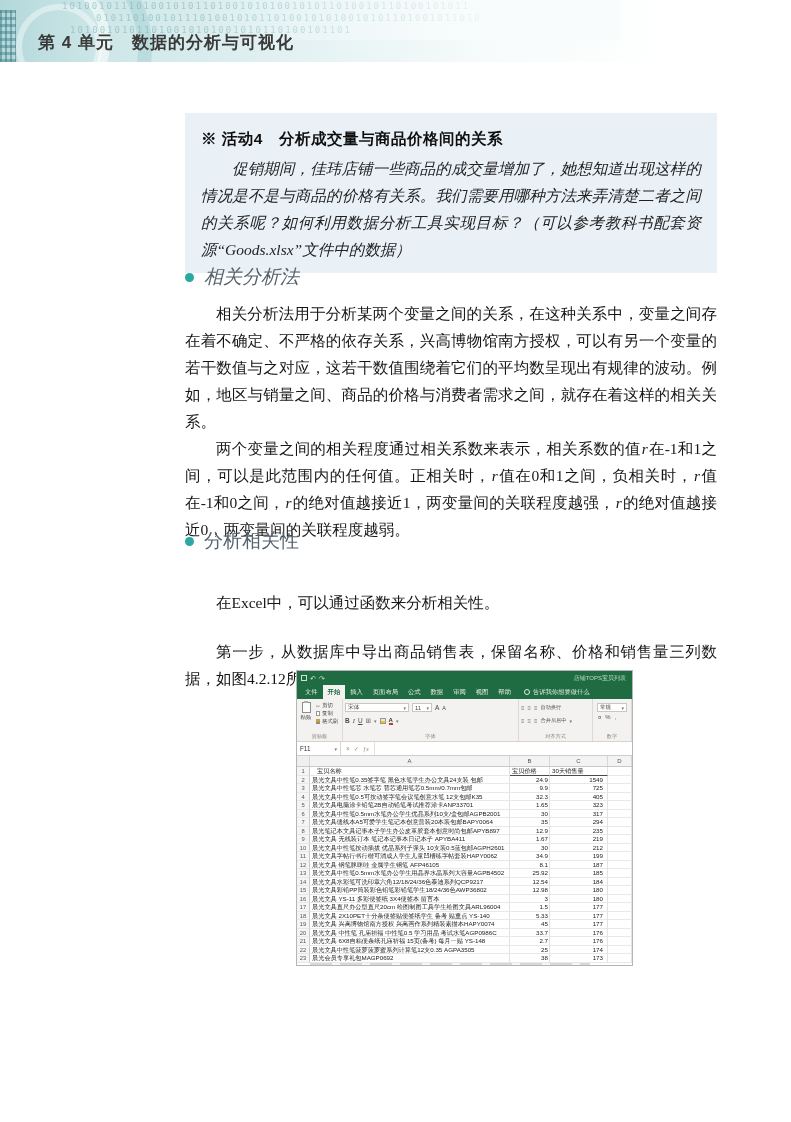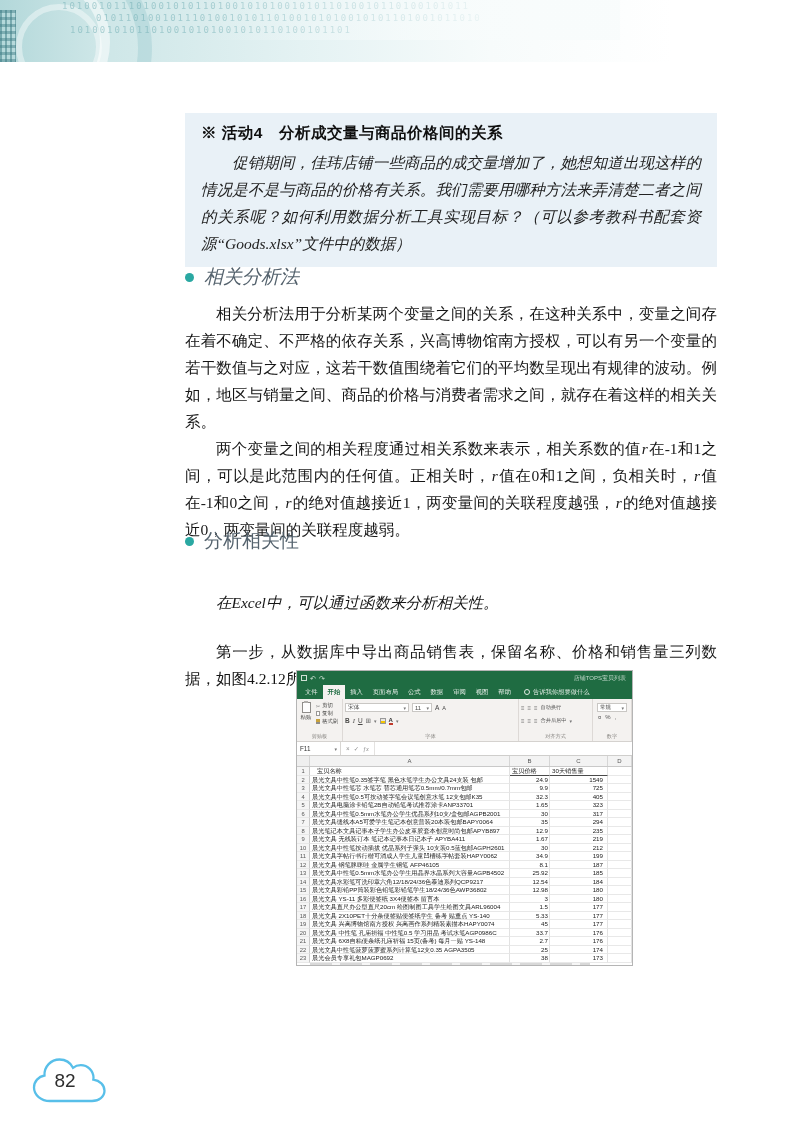--- a/index.html
+++ b/index.html
@@ -20,34 +20,34 @@
         font-family:"DejaVu Sans Mono",monospace;font-size:9px;letter-spacing:2px;
         color:rgba(108,172,178,0.5);}
   .bits1{left:62px;top:1px;}  .bits2{left:96px;top:13px;}  .bits3{left:70px;top:25px;width:430px;}
   .bits-fade{position:absolute;left:200px;top:0;width:420px;height:40px;
         background:linear-gradient(90deg,rgba(255,255,255,0) 0%,rgba(248,252,252,0.95) 80%);}
   .band-title{position:absolute;left:38px;top:31px;font-family:"Liberation Sans",sans-serif;
         font-weight:bold;font-size:17px;color:#3a3a3a;letter-spacing:1px;}
 
   
   .act{position:absolute;left:185px;top:113px;width:532px;box-sizing:border-box;
-       background:#e9f1f7;padding:10px 16px 10px;}
+       background:#e9f1f7;padding:16px 16px 10px;}
   .act-title{font-family:"Liberation Sans",sans-serif;font-weight:bold;font-size:15.5px;
        color:#0f0f0f;margin-bottom:5px;letter-spacing:.5px;}
   .act-body{font-size:15.5px;line-height:27px;font-style:italic;text-indent:2em;
        text-align:justify;color:#222;}
 
   
   .h-sec{position:absolute;left:185px;display:flex;align-items:center;gap:10px;
        font-family:"Liberation Sans",sans-serif;font-size:19px;color:#54626d;font-weight:500;}
   .h-sec .dot{width:9px;height:9px;border-radius:50%;background:#2aa8a2;flex:0 0 auto;}
   .h1{top:264px;font-style:italic;} .h2{top:528px;}
   .para{position:absolute;left:185px;width:532px;font-size:15.5px;line-height:27px;
        text-align:justify;text-indent:2em;color:#161616;}
-  .p1{top:300px;} .p2{top:435px;} .s2p1{top:589px;font-style:italic;} .s2p2{top:638px;} .p3{top:996px;}
+  .p1{top:300px;} .p2{top:435px;} .s2p1{top:589px;} .s2p2{top:638px;} .p3{top:996px;}
   .var{font-style:italic;font-family:"Liberation Serif",serif;padding:0 1px;}
   .fig-cap{position:absolute;left:185px;top:971px;width:532px;text-align:center;
        font-family:"Liberation Sans",sans-serif;font-weight:bold;font-size:14.5px;color:#222;}
 
   
   .xl{position:absolute;left:296px;top:670px;width:337px;height:296px;box-sizing:border-box;
       background:#fff;border:1px solid #b5b5b5;overflow:hidden;
       font-family:"Liberation Sans",sans-serif;}
   .xl-title{height:14px;background:#1f6c42;display:flex;align-items:center;gap:3px;
       padding:0 4px;color:#d7e7dc;}
@@ -140,20 +140,21 @@
 
   <div class="band">
     <div class="ring ring2"></div>
     <div class="ring ring1"></div>
     <div class="ring ring3"></div>
     <div class="mosaic"></div>
     <div class="bits bits1">1010010111010010101101001010100101011010010110100101011</div>
     <div class="bits bits2">0101101001011101001010110100101010010101101001011010</div>
     <div class="bits bits3">10100101011010010101001010110100101101</div>
     <div class="bits-fade"></div>
+    <div class="band-title">第 4 单元　数据的分析与可视化</div>
   </div>
 
   <div class="act">
     <div class="act-title">※ 活动4　分析成交量与商品价格间的关系</div>
     <div class="act-body">促销期间，佳玮店铺一些商品的成交量增加了，她想知道出现这样的情况是不是与商品的价格有关系。我们需要用哪种方法来弄清楚二者之间的关系呢？如何利用数据分析工具实现目标？（可以参考教科书配套资源“Goods.xlsx”文件中的数据）</div>
   </div>
 
   <div class="h-sec h1">
     <span class="dot"></span>
     <span>相关分析法</span>
@@ -447,20 +448,14 @@
           <div class="xc xc-c">173</div>
           <div class="xc xc-d"></div>
         </div>
       </div>
     <div class="xrow-partial">
         <div class="smear"></div>
       </div>
   </div>
 
 
-  <div class="cloud">
-    <svg width="78" height="54" viewBox="0 0 78 54">
-      <path d="M 62 45 H 20 C 11 45 4 39 4 31.5 C 4 25.5 8.5 20.5 14.5 19.5 C 14 10.5 21 3.5 29.5 3.5 C 35.5 3.5 40.5 6.8 43 11.8 C 45 10.2 47.8 9.2 50.8 9.2 C 57.8 9.2 63.5 14.8 63.5 21.8 C 63.5 22.4 63.4 23 63.3 23.6 C 69.8 24.4 74.5 29 74.5 34.8 C 74.5 40.5 69 45 62 45 Z" fill="#ffffff" stroke="#58bfe9" stroke-width="2.3"></path>
-    </svg>
-    <div class="cloud-num">82</div>
-  </div>
 
 </div>
 
 </body></html>

